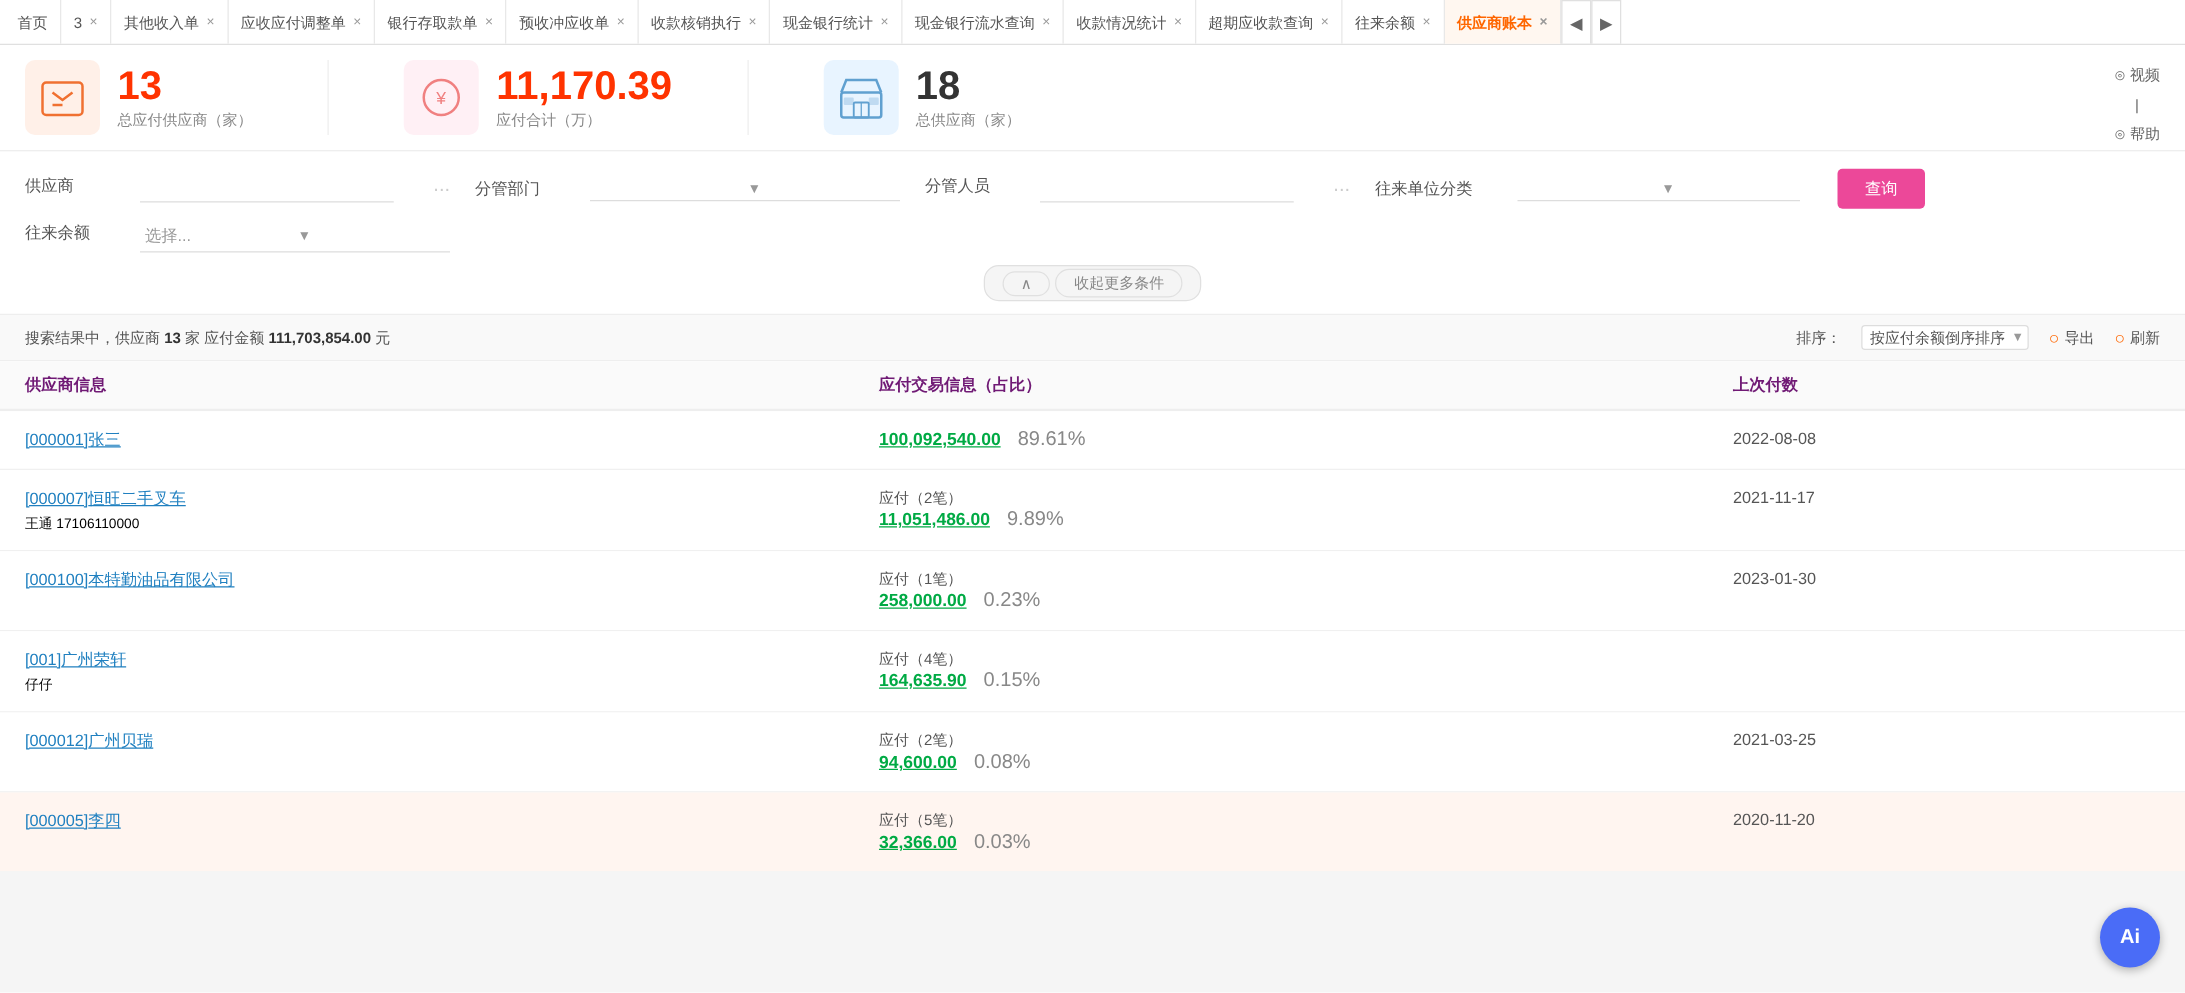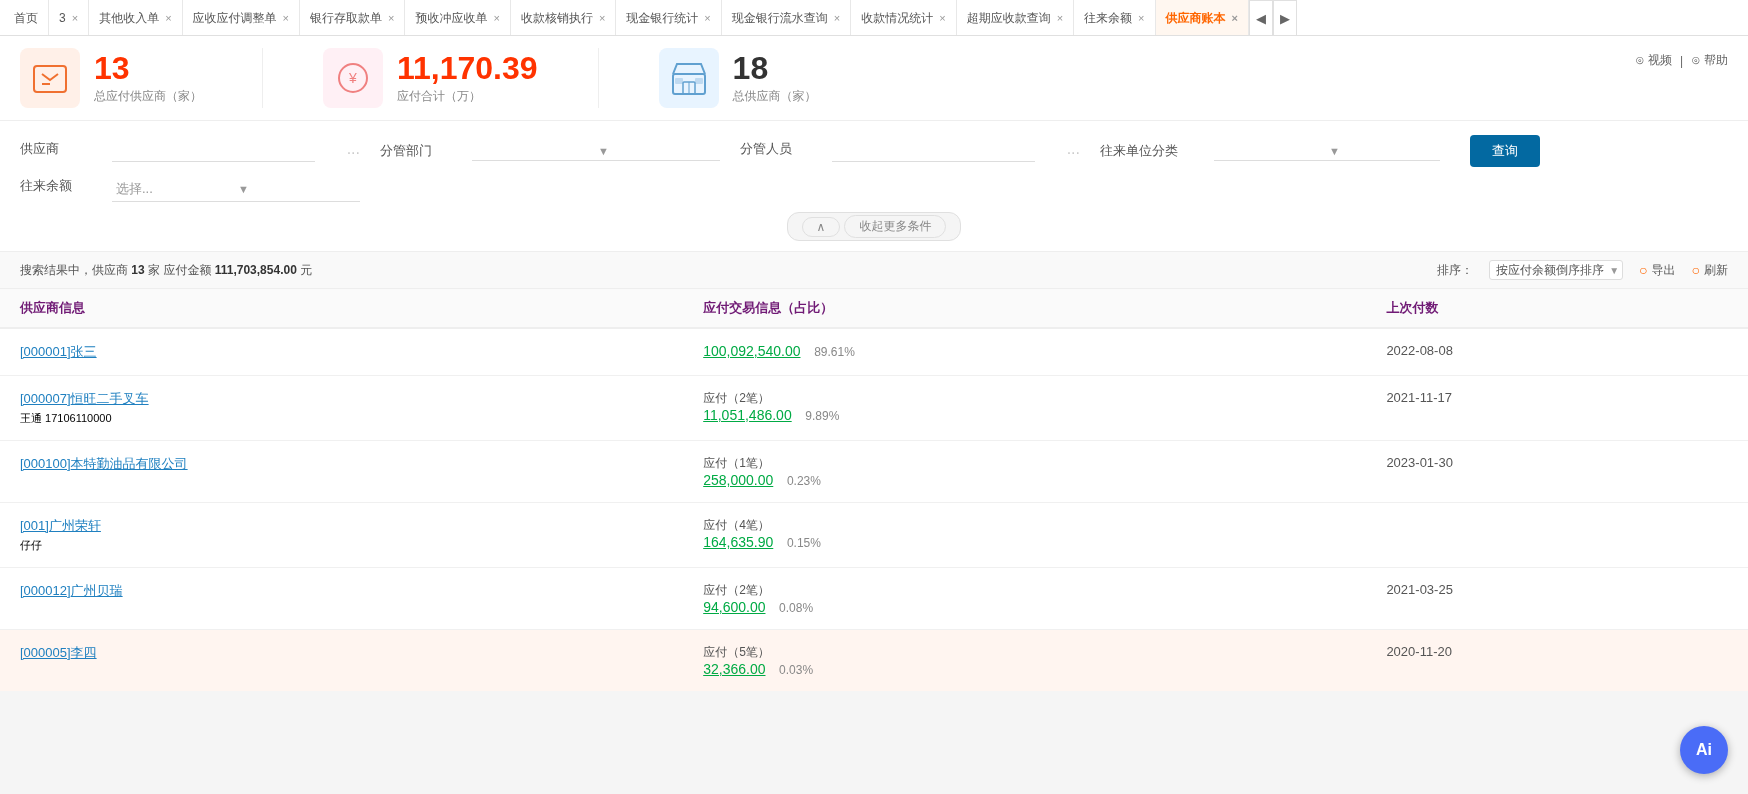--- a/index.html
+++ b/index.html
@@ -97,20 +97,21 @@
     }
     .top-right-links {
       position: absolute;
       right: 20px;
       top: 16px;
       font-size: 12px;
       color: #666;
       display: flex;
       align-items: center;
       gap: 8px;
+      flex-direction: column;
     }
     .top-right-links span { cursor: pointer; color: #666; }
 
     
     .filter-area {
       background: #fff;
       padding: 14px 20px 10px;
       border-bottom: 1px solid #eee;
     }
     .filter-row {
@@ -151,21 +152,21 @@
       display: flex;
       align-items: center;
       border-bottom: 1px solid #ddd;
       padding: 3px 4px;
       cursor: pointer;
       position: relative;
     }
     .filter-select span { flex: 1; color: #999; font-size: 13px; }
     .filter-select .chevron { color: #999; font-size: 11px; margin-left: 4px; }
     .query-btn {
-      background: #0369a1;
+      background: #ec4899;
       color: #fff;
       border: none;
       border-radius: 4px;
       padding: 7px 22px;
       font-size: 13px;
       cursor: pointer;
       margin-left: 10px;
     }
     .collapse-btn {
       text-align: center;
@@ -250,22 +251,22 @@
       font-size: 13px;
       cursor: pointer;
       margin-top: 28px;
     }
     .supplier-sub {
       font-size: 11px;
       color: #000000;
       margin-top: 3px;
     }
     .tx-label { font-size: 12px; color: #555; }
-    .tx-amount { color: #00aa44; font-size: 14px; font-weight: normal; text-decoration: underline; cursor: pointer; margin: 4px 0; }
-    .tx-pct { font-size: 12px; color: #888; margin-left: 10px; }
+    .tx-amount { color: #00aa44; font-size: 14px; font-weight: bold; text-decoration: underline; cursor: pointer; margin: 4px 0; }
+    .tx-pct { font-size: 16px; color: #888; margin-left: 10px; }
     .last-pay { font-size: 13px; color: #555; }
 
     
     ::-webkit-scrollbar { width: 6px; height: 6px; }
     ::-webkit-scrollbar-thumb { background: #ccc; border-radius: 3px; }
   </style>
 </head>
 <body>
 
 <div class="top-nav">

